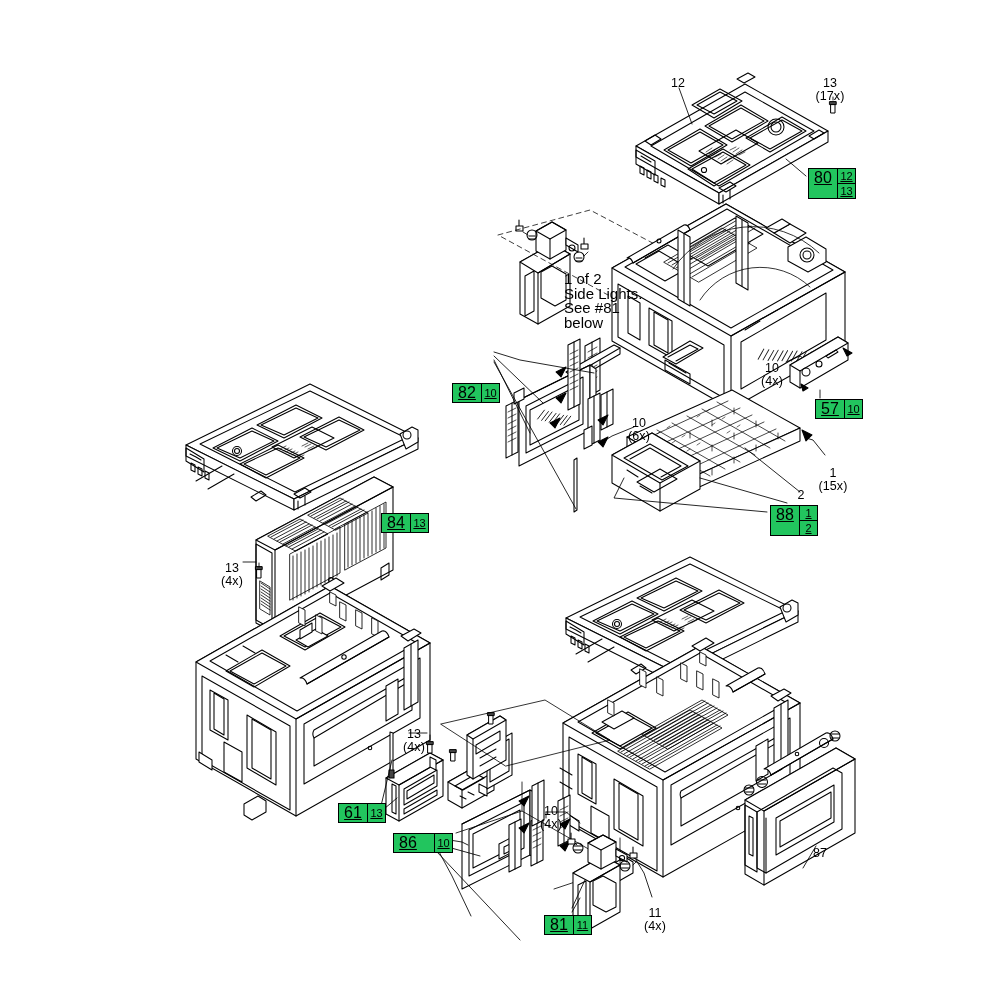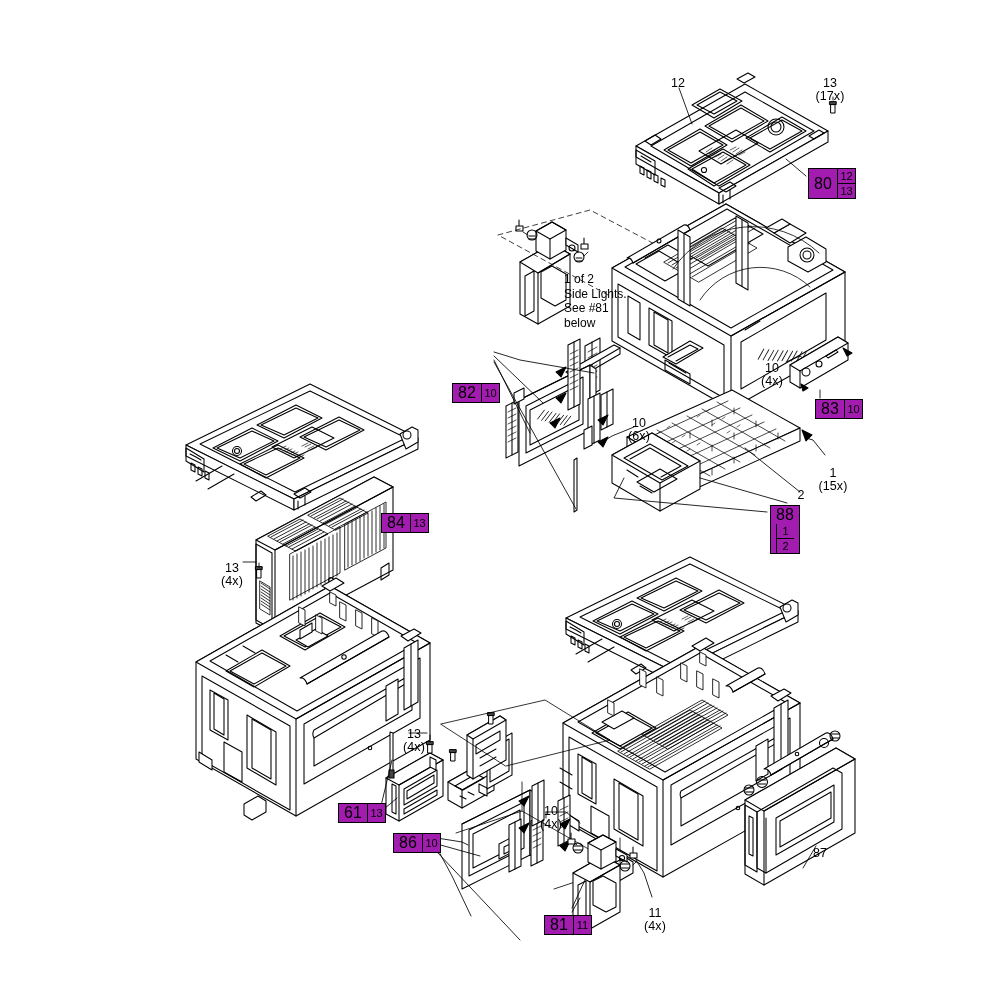--- a/index.html
+++ b/index.html
@@ -4,24 +4,24 @@
 <title>Exploded Parts Diagram</title>
 <style>
   html,body{margin:0;padding:0;background:#ffffff;}
   body{width:1000px;height:1000px;overflow:hidden;
        font-family:"Liberation Sans","DejaVu Sans",sans-serif;color:#000;}
   #stage{position:relative;width:796px;height:1000px;background:#fff;}
   svg.art{position:absolute;left:0;top:0;width:1000px;height:1000px;}
   .lbl{position:absolute;font-size:12.5px;line-height:13px;color:#000;
        white-space:pre;letter-spacing:.1px;}
   .lbl.c{text-align:center;}
-  .note{position:absolute;font-size:12px;line-height:14.5px;white-space:pre;}
+  .note{position:absolute;font-size:15px;line-height:14.5px;white-space:pre;}
   
-  .callout{position:absolute;display:flex;border:1.6px solid #000;background:#a21caf;
-           align-items:center;}
+  .callout{position:absolute;display:flex;border:1.6px solid #000;background:#22c55e;
+           align-items:flex-start;text-decoration:underline;}
   .callout .main{display:flex;align-items:center;justify-content:center;
                  font-size:16px;padding:0 3px;min-width:22px;}
   .callout .subs{display:flex;flex-direction:column;border-left:1.6px solid #000;}
   .callout .subs .s{display:flex;align-items:center;justify-content:center;
                     font-size:11px;min-width:17px;height:14px;}
   .callout .subs .s + .s{border-top:1.4px solid #000;}
   .callout.h1 .subs .s{height:18px;}
 </style>
 </head>
 <body>
@@ -678,27 +678,27 @@
 </div>
 
 <div class="callout h1" style="left:452px;top:343px;margin-top:40px;">
   <div class="main">82</div>
   <div class="subs">
     <div class="s">10</div>
   </div>
 </div>
 
 <div class="callout h1" style="left:815px;top:399px;">
-  <div class="main">83</div>
+  <div class="main">57</div>
   <div class="subs">
     <div class="s">10</div>
   </div>
 </div>
 
-<div class="callout" style="left:770px;top:505px;flex-direction:column;">
+<div class="callout" style="left:770px;top:505px;">
   <div class="main">88</div>
   <div class="subs">
     <div class="s">1</div>
     <div class="s">2</div>
   </div>
 </div>
 
 <div class="callout h1" style="left:381px;top:513px;">
   <div class="main">84</div>
   <div class="subs">
@@ -706,21 +706,21 @@
   </div>
 </div>
 
 <div class="callout h1" style="left:338px;top:803px;">
   <div class="main">61</div>
   <div class="subs">
     <div class="s">13</div>
   </div>
 </div>
 
-<div class="callout h1" style="left:393px;top:833px;">
+<div class="callout h1" style="left:393px;top:833px;gap:12px;">
   <div class="main">86</div>
   <div class="subs">
     <div class="s">10</div>
   </div>
 </div>
 
 <div class="callout h1" style="left:544px;top:903px;margin-top:12px;">
   <div class="main">81</div>
   <div class="subs">
     <div class="s">11</div>

